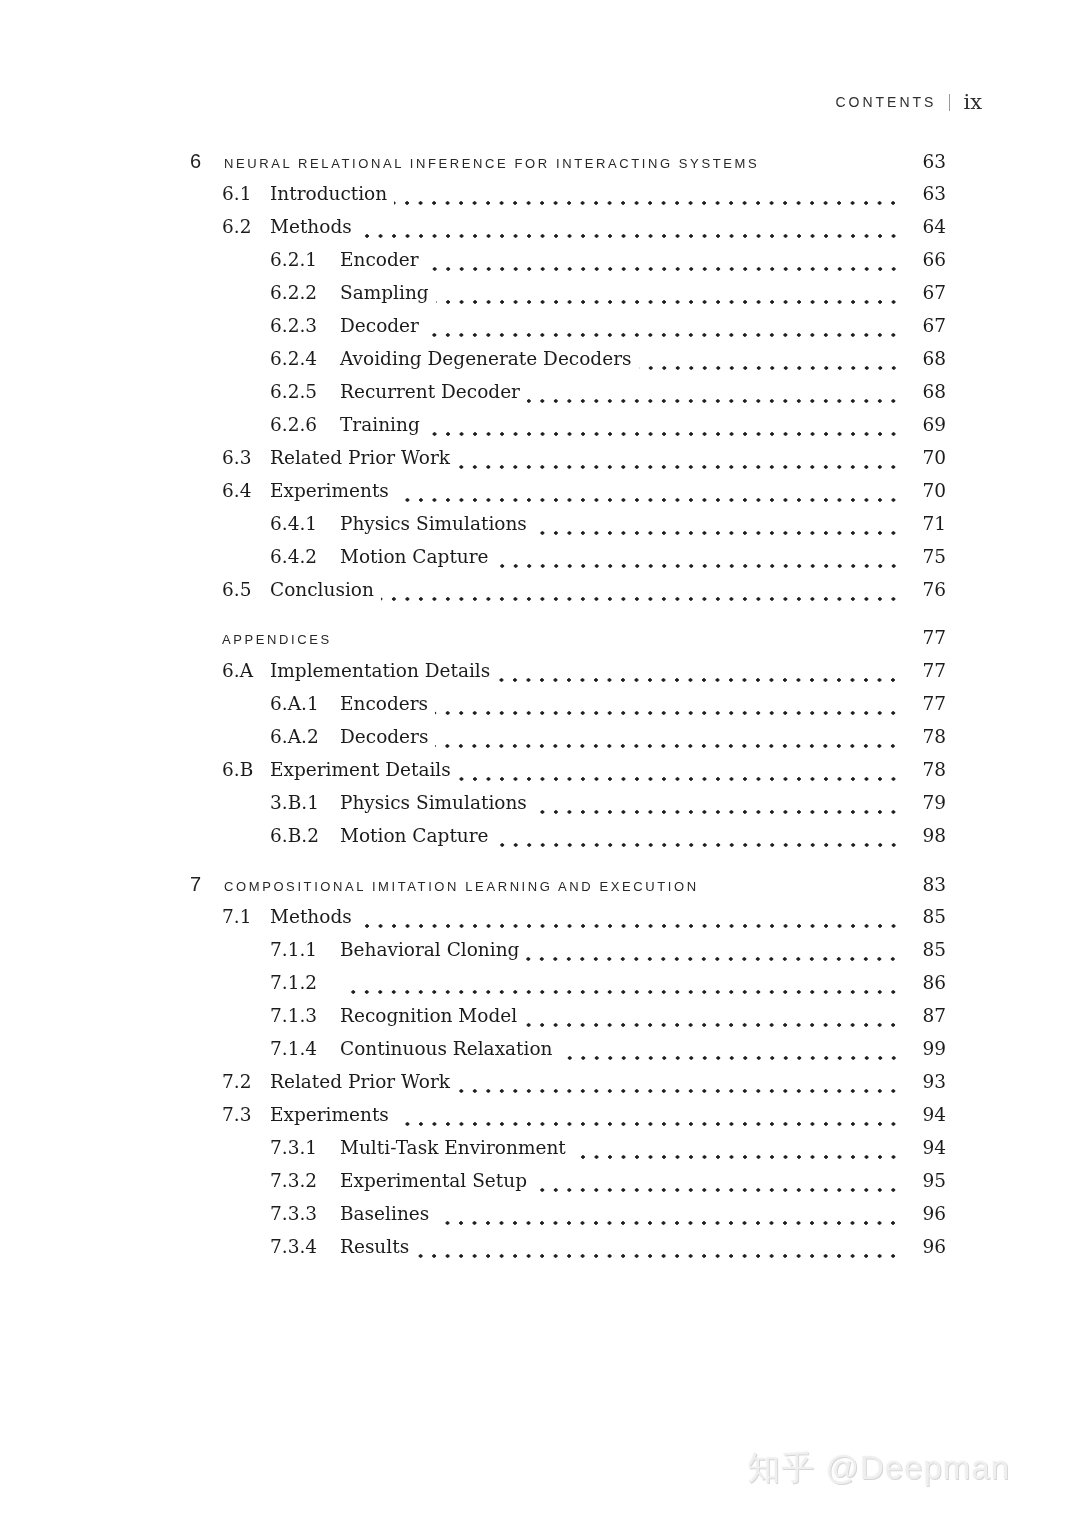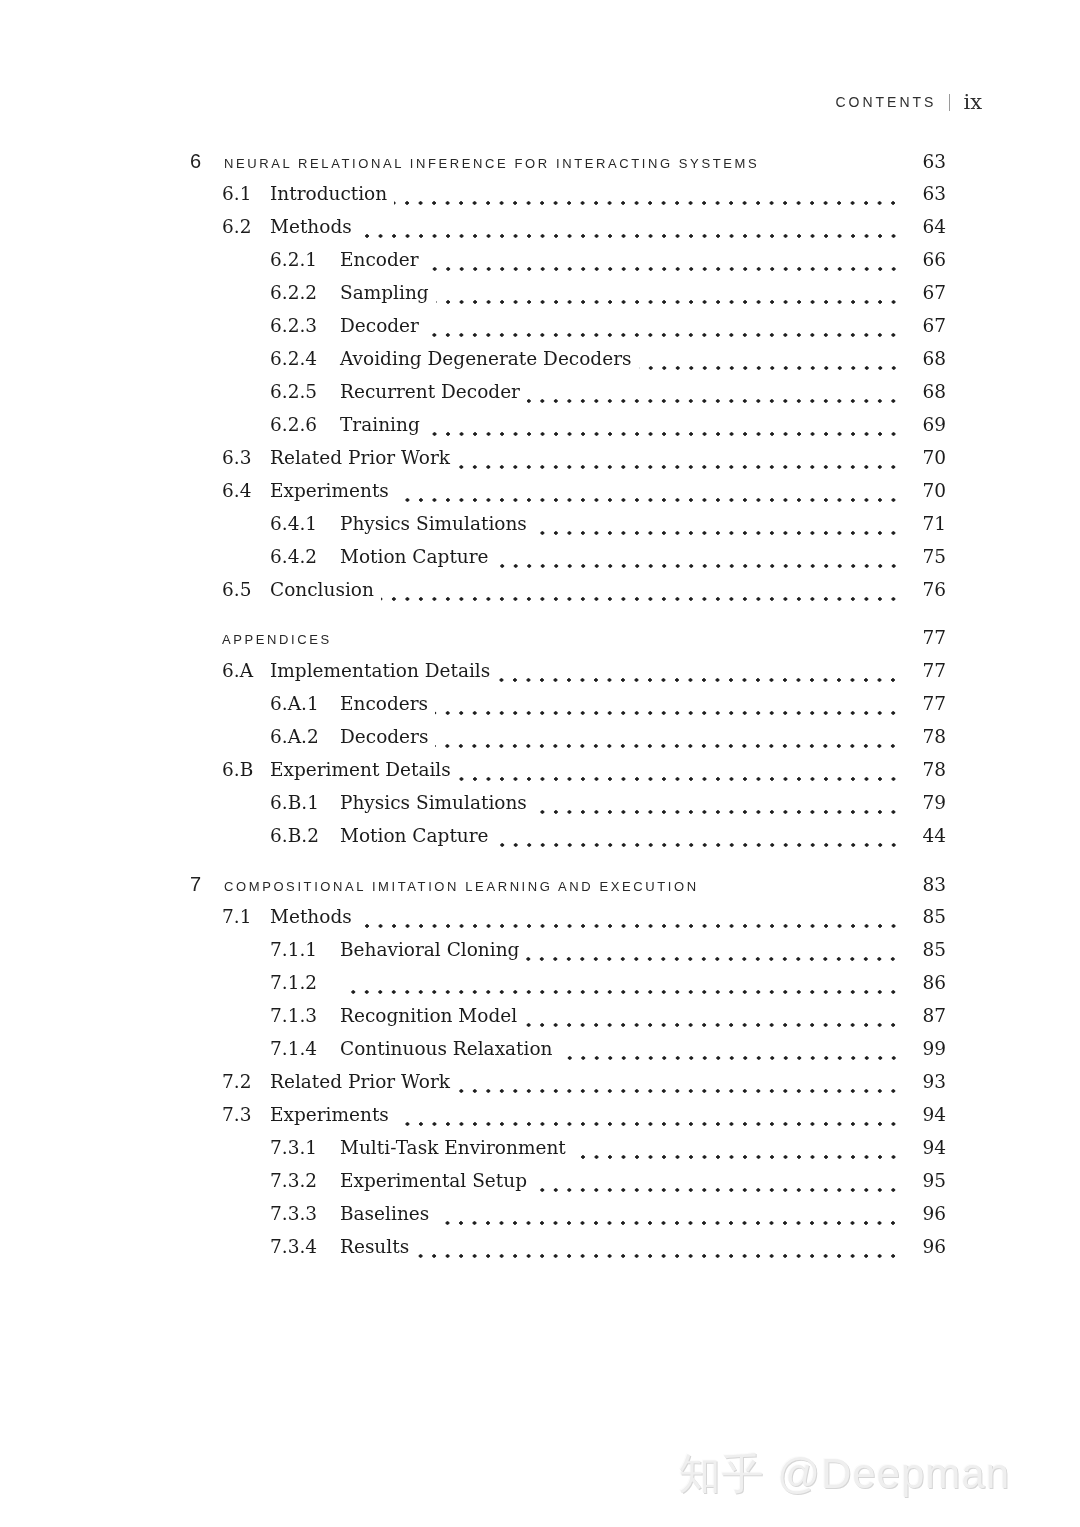--- a/index.html
+++ b/index.html
@@ -76,21 +76,21 @@
   .lvl-section .num { width:48px; }
   .lvl-subsection { padding-left:80px; }
   .lvl-subsection .num { width:70px; }
   .lvl-appendices { padding-left:32px;justify-content:space-between; }
   .gap-before { margin-top:15px; }
 
   
   .watermark {
     position:absolute; top:1446px; right:70px;
     font-family:"Liberation Sans", sans-serif;
-    font-size:42px;
+    font-size:33px;
     color:#efefef;
     text-shadow:1px 1px 0 #d6d6d6, -1px -1px 0 #fbfbfb;
     letter-spacing:1px;
   }
 </style>
 </head>
 <body>
 
 <div class="page-header">
   <span class="header-label">CONTENTS</span>
@@ -208,30 +208,30 @@
     <span class="leader"></span>
     <span class="page">78</span>
   </div>
       <div class="toc-row lvl-section">
     <span class="num">6.B</span>
     <span class="title">Experiment Details</span>
     <span class="leader"></span>
     <span class="page">78</span>
   </div>
       <div class="toc-row lvl-subsection">
-    <span class="num">6.B.1</span>
+    <span class="num">3.B.1</span>
     <span class="title">Physics Simulations</span>
     <span class="leader"></span>
     <span class="page">79</span>
   </div>
       <div class="toc-row lvl-subsection">
     <span class="num">6.B.2</span>
     <span class="title">Motion Capture</span>
     <span class="leader"></span>
-    <span class="page">44</span>
+    <span class="page">98</span>
   </div>
       <div class="toc-row lvl-chapter gap-before">
     <span class="num">7</span>
     <span class="title">COMPOSITIONAL IMITATION LEARNING AND EXECUTION</span>
     <span class="leader no-dots"></span>
     <span class="page">83</span>
   </div>
       <div class="toc-row lvl-section">
     <span class="num">7.1</span>
     <span class="title">Methods</span>

